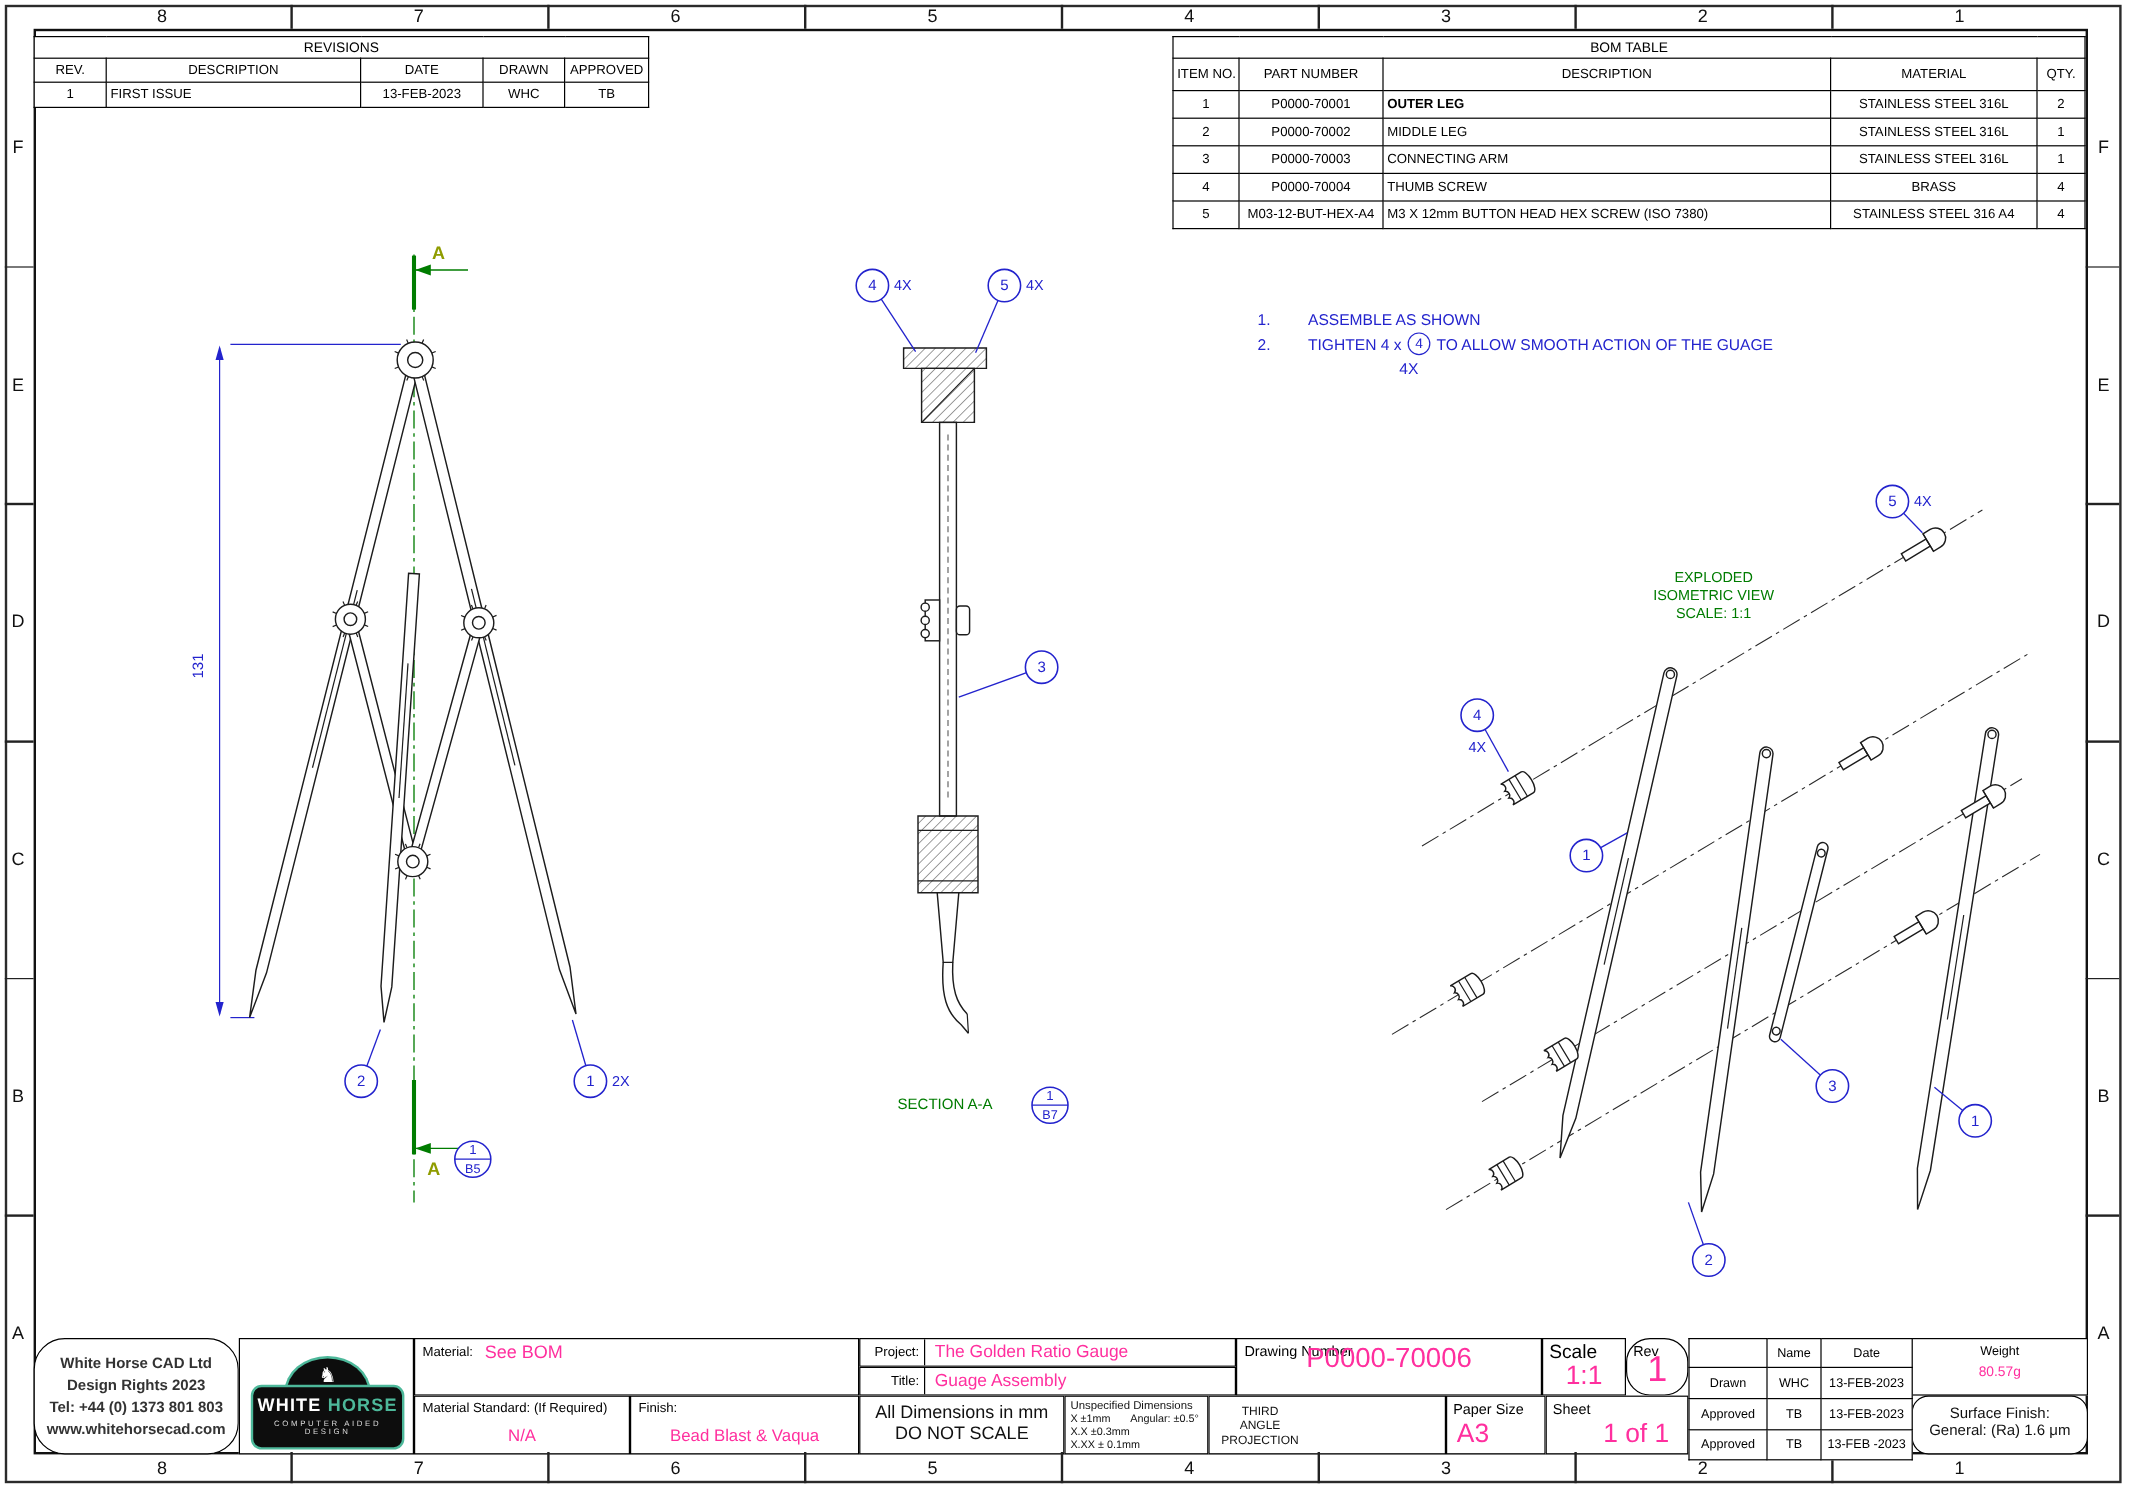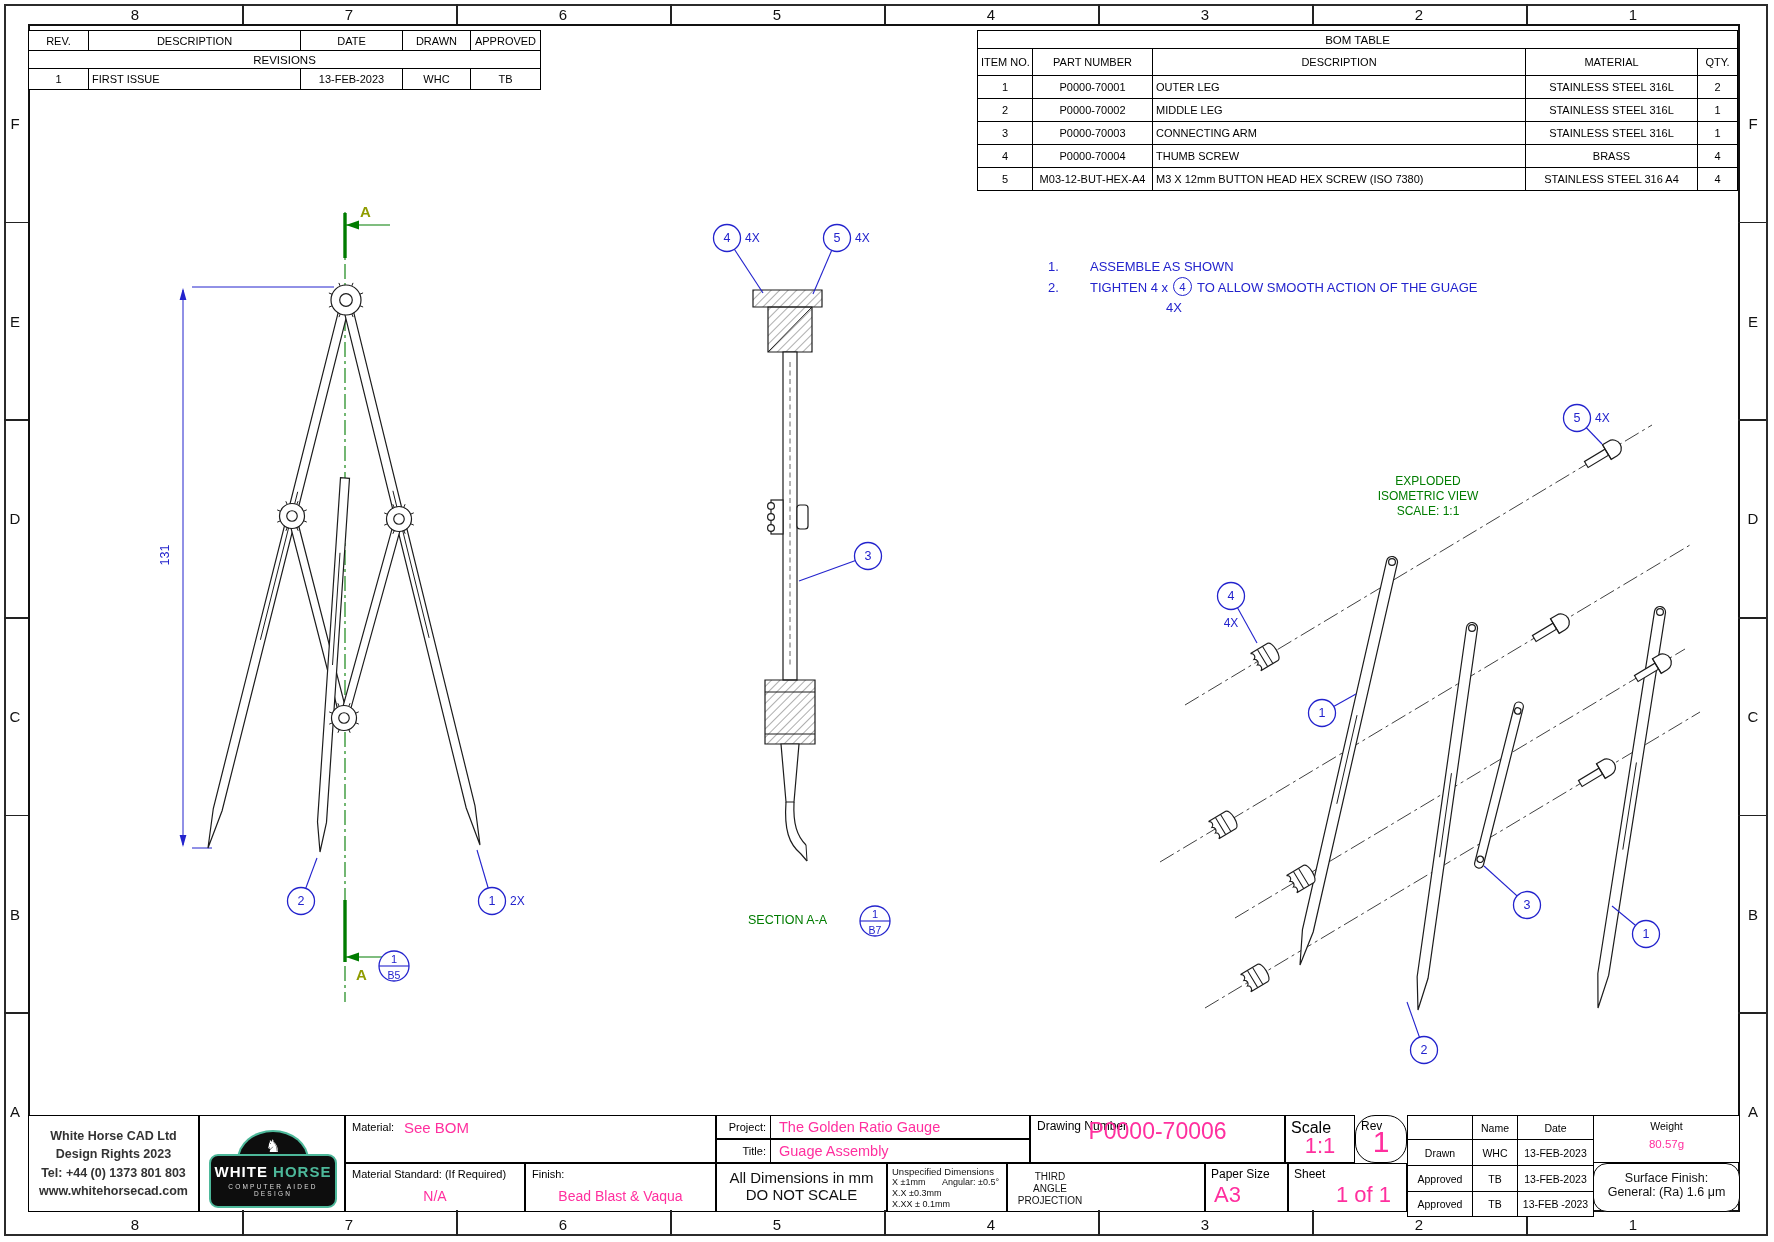--- a/index.html
+++ b/index.html
@@ -335,21 +335,21 @@
   </div>
   <div class="nrow">
     <span class="no">2.</span>
     <span>TIGHTEN 4 x</span>
     <span class="note-balloon">4</span>
     <span>TO ALLOW SMOOTH ACTION OF THE GUAGE</span>
   </div>
   <div class="abs" style="left:126px;top:44px;">4X</div>
 </div>
 
-<div class="tbc company" style="left:28px;top:1115px;width:171px;height:97px;">
+<div class="tbc company" style="left:28px;top:1115px;width:171px;height:97px;border-radius:26px;">
   <div>White Horse CAD Ltd</div>
   <div>Design Rights 2023</div>
   <div>Tel: +44 (0) 1373 801 803</div>
   <div>www.whitehorsecad.com</div>
 </div>
 
 <div class="tbc" style="left:199px;top:1115px;width:146px;height:97px;">
   <div class="logo-arch" style="left:37px;top:14px;">♞</div>
   <div class="logo-badge" style="left:9px;top:38px;">
     <div class="logo-name">
@@ -490,28 +490,28 @@
 <table class="dtable" style="left: 28px; top: 30px; width: 512px;">
     <colgroup>
       <col style="width: 60px;">
       <col style="width: 212px;">
       <col style="width: 102px;">
       <col style="width: 68px;">
       <col style="width: 70px;">
     </colgroup>
     <tbody>
       <tr>
+        <td colspan="5" class="t-title">REVISIONS</td>
+      </tr>
+      <tr>
         <td style="height: 19px;">REV.</td>
         <td style="height: 19px;">DESCRIPTION</td>
         <td style="height: 19px;">DATE</td>
         <td style="height: 19px;">DRAWN</td>
         <td style="height: 19px;">APPROVED</td>
-      </tr>
-      <tr>
-        <td colspan="5" class="t-title">REVISIONS</td>
       </tr>
       <tr>
         <td style="height: 20px;">1</td>
         <td class="lft" style="height: 20px;">FIRST ISSUE</td>
         <td style="height: 20px;">13-FEB-2023</td>
         <td style="height: 20px;">WHC</td>
         <td style="height: 20px;">TB</td>
       </tr>
     </tbody>
   </table>
@@ -530,21 +530,21 @@
       <tr>
         <td style="height: 26px;">ITEM NO.</td>
         <td style="height: 26px;">PART NUMBER</td>
         <td style="height: 26px;">DESCRIPTION</td>
         <td style="height: 26px;">MATERIAL</td>
         <td style="height: 26px;">QTY.</td>
       </tr>
       <tr>
         <td style="height: 22px;">1</td>
         <td style="height: 22px;">P0000-70001</td>
-        <td class="lft" style="height: 22px;">OUTER LEG</td>
+        <td class="lft" style="height: 22px; font-weight: bold;">OUTER LEG</td>
         <td style="height: 22px;">STAINLESS STEEL 316L</td>
         <td style="height: 22px;">2</td>
       </tr>
       <tr>
         <td style="height: 22px;">2</td>
         <td style="height: 22px;">P0000-70002</td>
         <td class="lft" style="height: 22px;">MIDDLE LEG</td>
         <td style="height: 22px;">STAINLESS STEEL 316L</td>
         <td style="height: 22px;">1</td>
       </tr>

